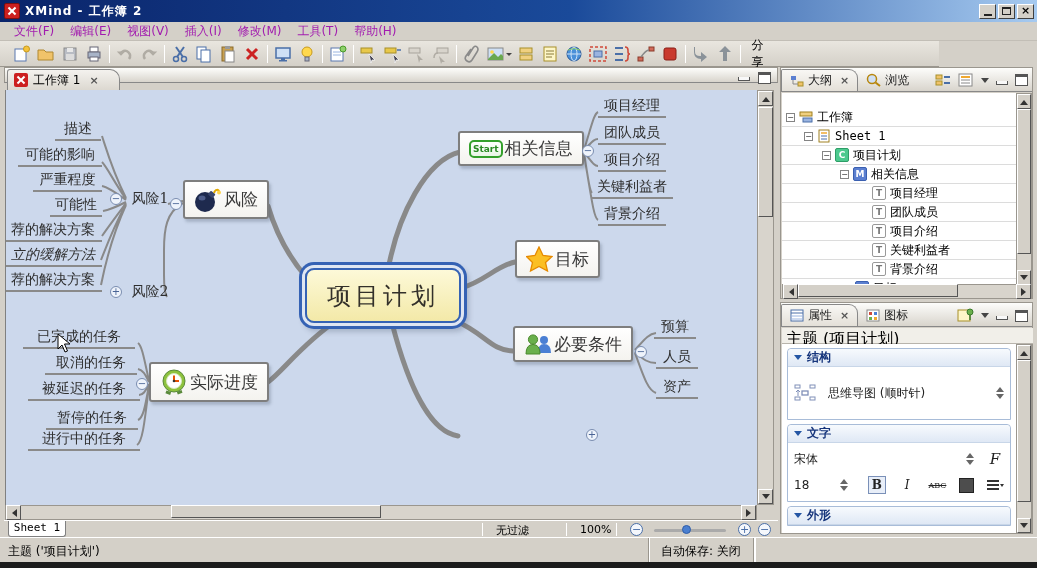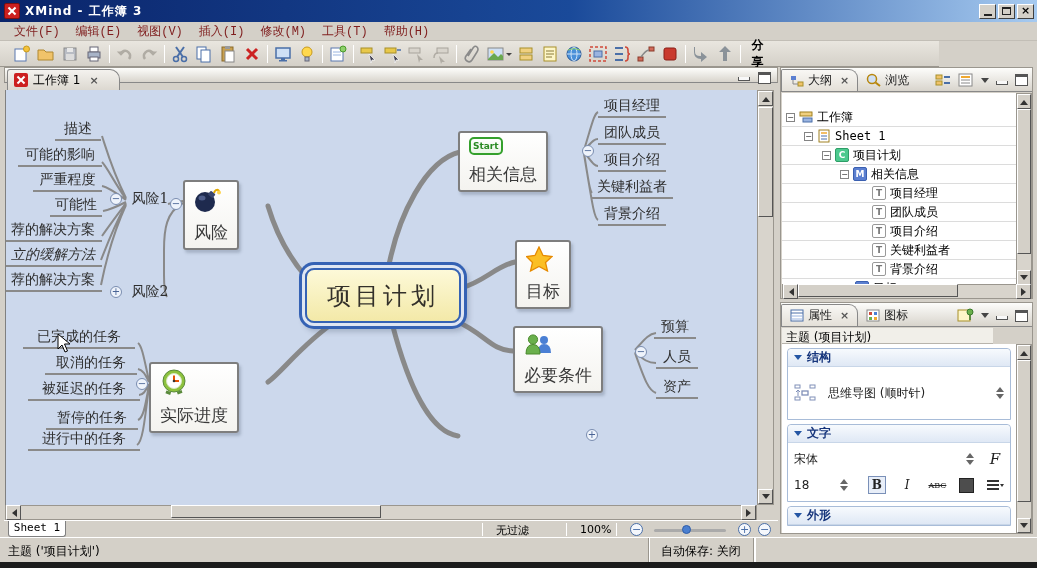--- a/index.html
+++ b/index.html
@@ -20,26 +20,26 @@
   #titlebar .win-btns { margin-left: auto; display: flex; gap: 2px; padding-right: 3px; }
   .winbtn { width: 17px; height: 15px; background: #d4d0c8; border: 1px solid;
     border-color: #fff #404040 #404040 #fff; font-size: 10px; line-height: 12px; text-align: center; color: #000; }
   .winbtn .min-glyph { display: block; width: 8px; height: 2px; background: #222; margin: 9px auto 0; }
   .winbtn .max-glyph { display: block; width: 9px; height: 8px; border: 1px solid #222; border-top: 2px solid #222; margin: 2px auto; }
   .winbtn.close { font-weight: bold; font-size: 11px; }
 
   
   #menubar { position: absolute; left: 0; top: 22px; width: 1037px; height: 19px; background: #d4d0c8;
     display: flex; align-items: center; padding-left: 6px; border-bottom: 1px solid #c2beb6; }
-  .menu-item { padding: 1px 8px; color: #7f1d1d; font-family: Liberation Mono, monospace; }
+  .menu-item { padding: 1px 8px; color: #a21caf; }
 
   
   #toolbar { position: absolute; left: 0; top: 41px; width: 939px; height: 26px;
     background: linear-gradient(#e9e6df, #d4d0c8); border-bottom: 1px solid #9a968e;
-    display: flex; align-items: center; padding-left: 10px; font-weight: bold; }
+    display: flex; align-items: center; padding-left: 10px; }
   .tbtn { width: 24px; height: 22px; display: flex; align-items: center; justify-content: center; }
   .tsep { width: 1px; height: 18px; background: #9a968e; border-right: 1px solid #fff; margin: 0 3px; }
   .tcaret { width: 0; height: 0; border: 3px solid transparent; border-top-color: #444; margin: 4px 2px 0 -2px; }
   #share-btn { display: flex; align-items: center; gap: 3px; padding: 0 6px; }
   #share-btn span { font-size: 12px; }
 
   
   #editor-tabbar { position: absolute; left: 4px; top: 67px; width: 774px; height: 16px;
     background: linear-gradient(#fdfdfb, #d8d4cc); border: 1px solid #9a968e; border-bottom: 1px solid #888; }
   .etab { position: absolute; left: 2px; top: 1px; height: 21px; padding: 0 20px 0 6px;
@@ -50,24 +50,24 @@
   .etab .xmind-mini::before { transform: rotate(45deg); } .etab .xmind-mini::after { transform: rotate(-45deg); }
   .tab-close { color: #555; font-size: 11px; font-weight: bold; margin-left: 4px; }
   .mini-ctrls { position: absolute; right: 6px; top: 4px; display: flex; gap: 8px; }
   .mini-ctrl-min { width: 12px; height: 4px; border: 1px solid #555; border-top: none; margin-top: 5px; background:#f8f8f8; }
   .mini-ctrl-max { width: 13px; height: 12px; border: 1px solid #555; border-top: 3px solid #555; background: #fff; }
 
   
   #canvas { position: absolute; left: 5px; top: 90px; width: 752px; height: 415px;
     background: #ccd8ec; border-left: 1px solid #808080; overflow: hidden; }
   #connector-svg { position: absolute; left: 0; top: 0; }
-  .topic-box { position: absolute; display: flex; align-items: flex-start; gap: 8px; padding: 4px 9px;
+  .topic-box { position: absolute; display: flex; align-items: center; gap: 2px; padding: 4px 9px;
     background: linear-gradient(#ffffff, #f4f3ef); border: 2px solid #7e7e7e; border-radius: 3px;
     font-family: "DejaVu Serif", "Liberation Serif", serif; font-size: 17px; color: #3a3a3a;
-    box-shadow: 2px 3px 3px rgba(60,70,90,0.25); white-space: nowrap; flex-direction: column; }
+    box-shadow: 2px 3px 3px rgba(60,70,90,0.25); white-space: nowrap; }
   #central-topic { position: absolute; left: 299px; top: 178px; width: 156px; height: 55px;
     background: linear-gradient(#fdf9d8, #f3e9a8); border: 2px solid #3562b4; border-radius: 9px;
     box-shadow: 0 0 0 3px #dfe6f2, 0 0 0 6px #3562b4, 3px 4px 5px 5px rgba(60,70,90,0.25);
     display: flex; align-items: center; justify-content: center;
     font-family: "DejaVu Serif", serif; font-size: 24px; letter-spacing: 4px; color: #33302a; }
   .leaf { position: absolute; font-family: "DejaVu Serif", serif; font-size: 14px; color: #2f2f2f;
     border-bottom: 2px solid #8a8a8a; padding: 0 2px 1px; text-align: center; white-space: nowrap; overflow: hidden; }
   .collapse-circle { position: absolute; width: 12px; height: 12px; border: 1px solid #7a8db0; border-radius: 50%;
     background: #eef3fb; color: #4a6496; font-size: 10px; line-height: 9px; text-align: center; }
   .start-badge { font-family: "DejaVu Sans", sans-serif; font-size: 9px; font-weight: bold; color: #2a8a24;
@@ -107,22 +107,22 @@
   #outline-tree { position: absolute; left: 1px; top: 25px; width: 234px; height: 192px; background: #fff; overflow: hidden; padding-top: 15px; }
   .tree-row { height: 19px; display: flex; align-items: center; border-bottom: 1px solid #dcdcdc; font-size: 12px; color: #000; }
   .expander { width: 9px; height: 9px; border: 1px solid #848484; background: #fff; font-size: 8px; line-height: 7px; text-align: center; color: #333; flex: none; }
   .tree-icon { width: 14px; height: 14px; flex: none; margin: 0 4px; display: flex; align-items: center; justify-content: center;
     font-size: 9px; font-weight: bold; border-radius: 2px; }
   .icon-c { background: #4cc98e; border: 1px solid #2e9e67; color: #fff; }
   .icon-m { background: #5b7fd0; border: 1px solid #3a5fb0; color: #fff; }
   .icon-t { background: #fff; border: 1px solid #999; color: #777; }
 
   #properties-content { position: absolute; left: 1px; top: 41px; width: 234px; height: 189px; background: #fff; overflow: hidden; }
-  #prop-subtitle { position: absolute; left: 1px; top: 25px; width: 211px; height: 16px; background: #f1efe9;
-    border-bottom: 1px solid #b8b4ac; font-size: 12px; padding: 1px 4px; }
+  #prop-subtitle { position: absolute; left: 1px; top: 25px; width: 251px; height: 16px; background: #f1efe9;
+    border-bottom: 1px solid #b8b4ac; font-size: 16px; padding: 1px 4px; }
   .prop-section { margin: 4px 5px 0 5px; border: 1px solid #a8bcd8; border-radius: 4px 4px 0 0; background: #fff; }
   .prop-header { height: 18px; background: linear-gradient(#f7fafd, #dfe8f5); border-bottom: 1px solid #c8d6e8;
     border-radius: 4px 4px 0 0; display: flex; align-items: center; gap: 5px; padding-left: 6px;
     font-weight: bold; color: #16357c; font-size: 12px; }
   .sec-tri { width: 0; height: 0; border: 4px solid transparent; border-top: 5px solid #2456a4; margin-top: 4px; }
   .prop-row { display: flex; align-items: center; gap: 12px; padding: 6px 6px; font-size: 12px; color: #222; }
   .spinner { display: inline-flex; flex-direction: column; gap: 2px; margin-left: auto; }
   .spinner i { width: 0; height: 0; border: 4px solid transparent; display: block; }
   .spinner .up { border-bottom: 5px solid #666; } .spinner .dn { border-top: 5px solid #666; }
   .fmt-btn { min-width: 18px; height: 18px; display: flex; align-items: center; justify-content: center;
@@ -138,21 +138,21 @@
     border-left: 1px solid #9a968e; border-right: 1px solid #9a968e; box-shadow: 1px 0 0 #fff inset, 2px 0 0 #fff; }
   #bottom-strip { position: absolute; left: 0; top: 562px; width: 1037px; height: 6px; background: #1c1c1c; }
 </style>
 </head>
 <body>
 
 <div id="window">
 
   <div id="titlebar">
     <div class="app-icon"></div>
-    <div class="title-text">XMind - 工作簿 3</div>
+    <div class="title-text">XMind - 工作簿 2</div>
     <div class="win-btns">
       <div class="winbtn">
           <span class="min-glyph"></span>
         </div>
       <div class="winbtn">
           <span class="max-glyph"></span>
         </div>
       <div class="winbtn close">×</div>
     </div>
   </div>

